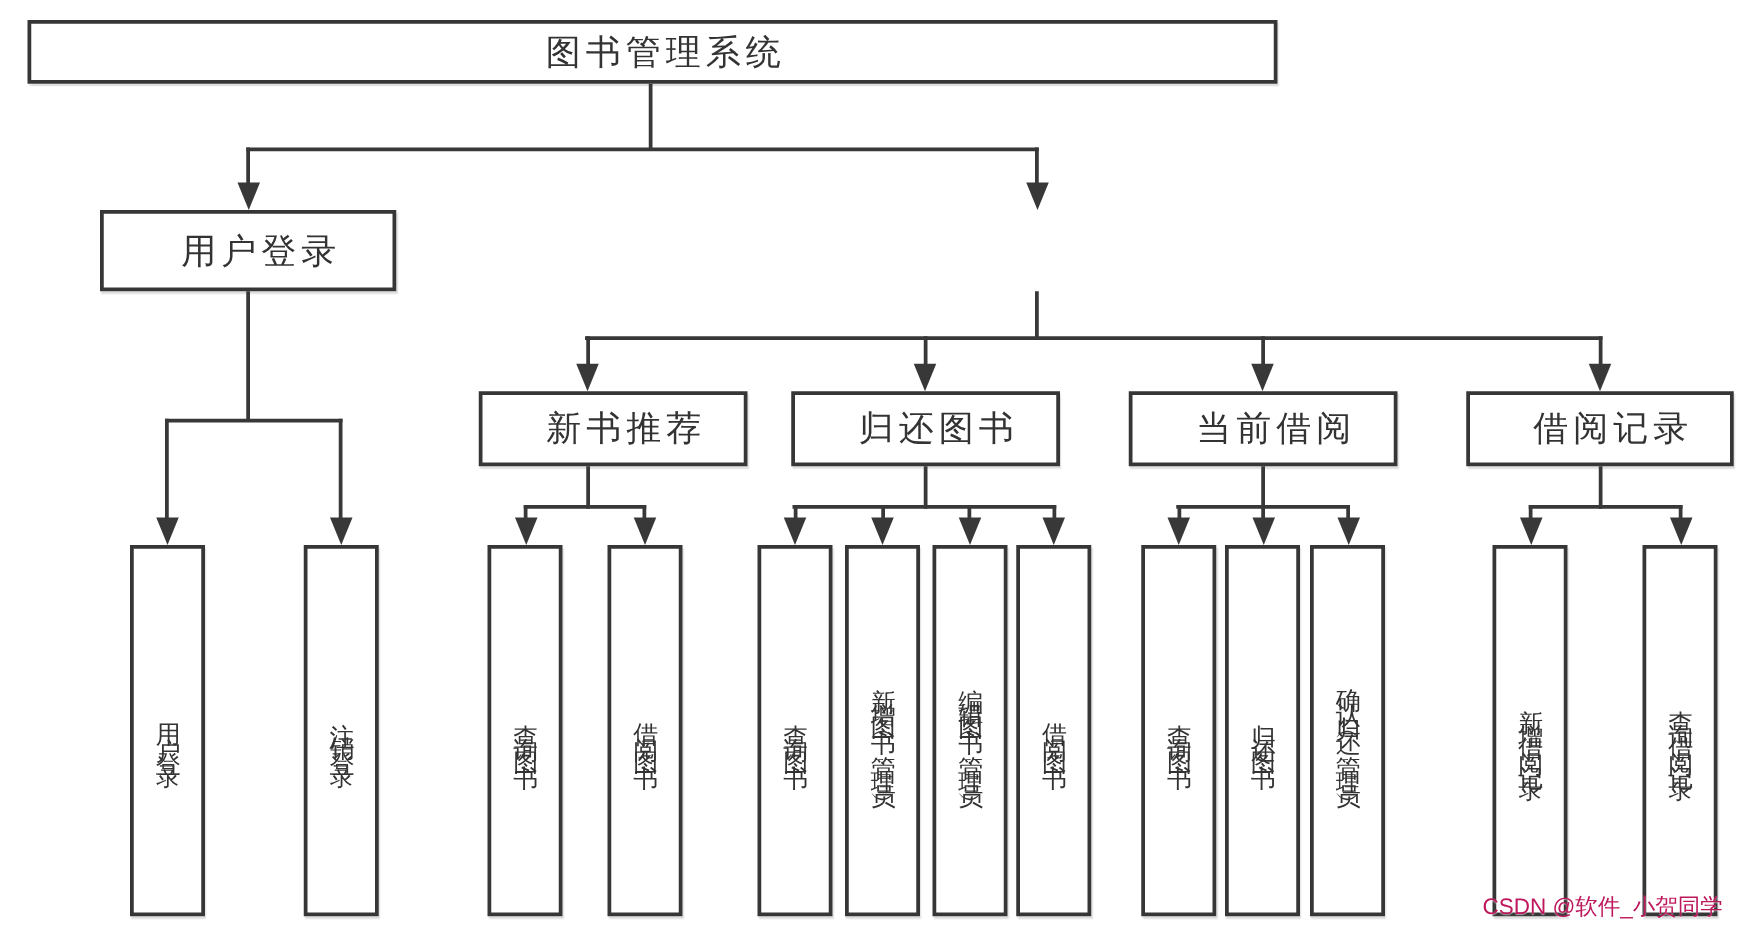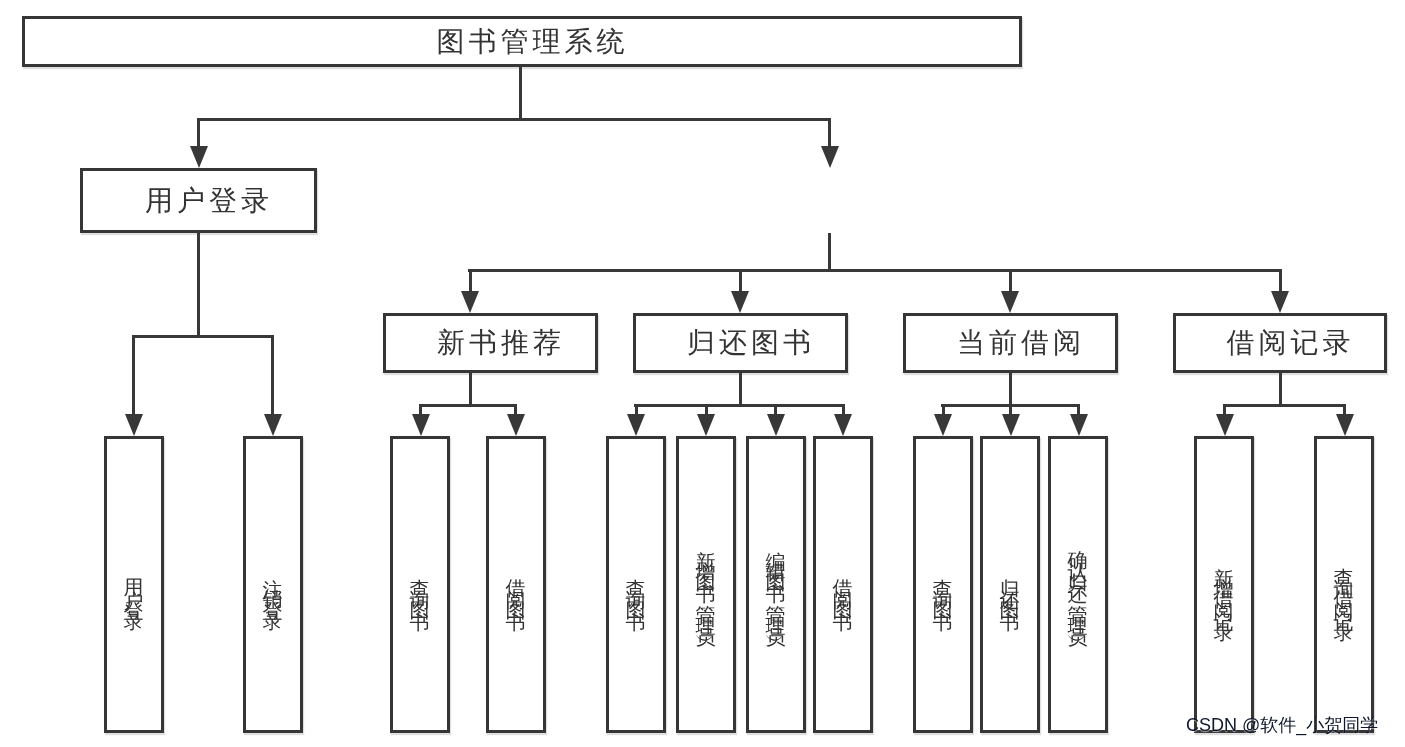--- a/index.html
+++ b/index.html
@@ -21,21 +21,21 @@
   .vline, .hline { position:absolute; background:#383838; }
   .vline { width:3px; }
   .hline { height:3px; }
   .arrow {
     position:absolute; width:0; height:0;
     border-left:9px solid transparent; border-right:9px solid transparent;
     border-top:22px solid #383838;
   }
   .watermark {
     position:absolute; left:1186px; top:713px;
-    font-size:18px; color:#0f172a; white-space:nowrap;
+    font-size:18px; color:#be185d; white-space:nowrap;
     text-shadow:0 1px 1px rgba(255,255,255,0.6); z-index:20;
   }
 </style>
 </head>
 <body>
 
 <div class="canvas">
 
   <div class="box hbox" style="left:22px; top:16px; width:1000px; height:51px;">图书管理系统</div>
 

